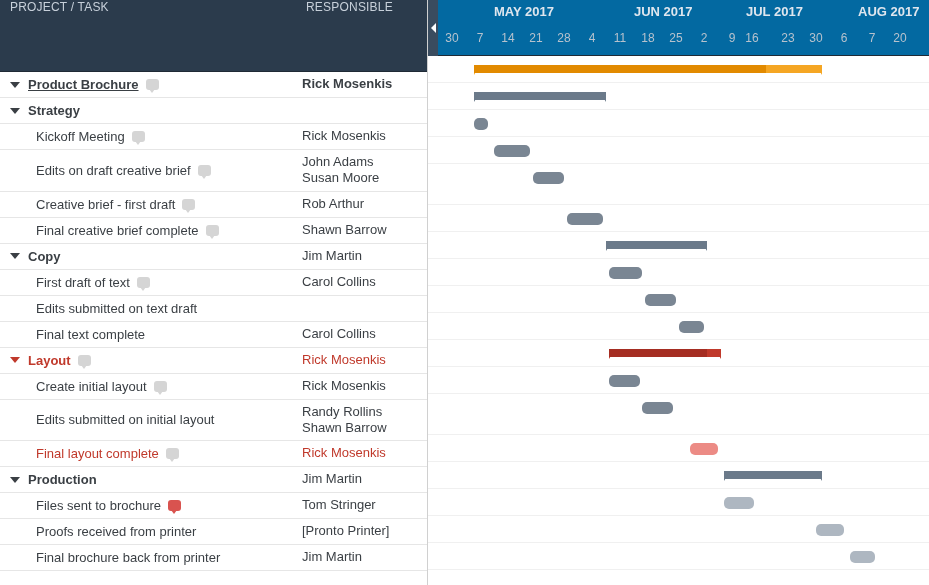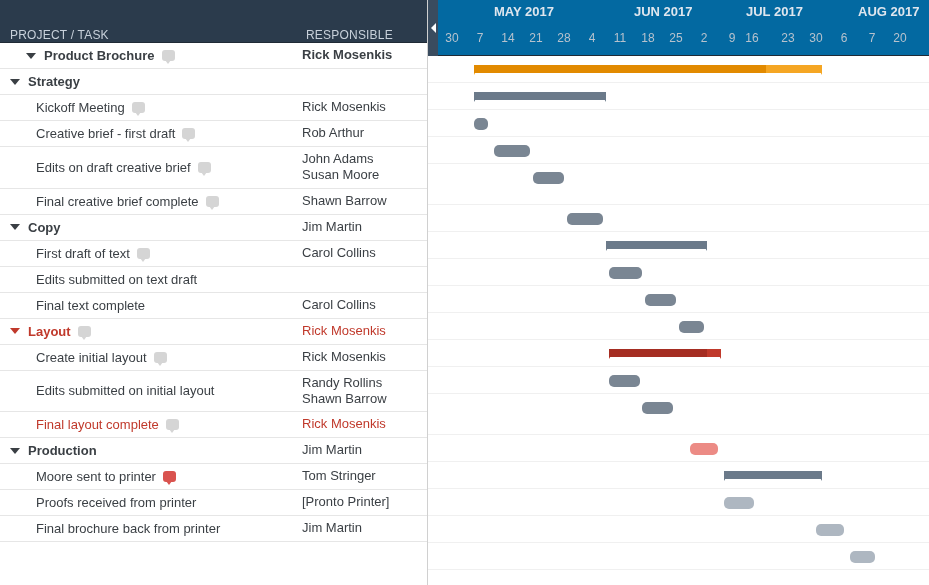--- a/index.html
+++ b/index.html
@@ -11,25 +11,25 @@
     width: 929px;
     height: 585px;
     overflow: hidden;
   }
   .app { display: flex; height: 585px; }
   .left { width: 428px; border-right: 1px solid #d0d0d0; display: flex; flex-direction: column; }
   .right { width: 501px; overflow: hidden; position: relative; }
 
   
   .left-header {
-    height: 43px;
+    height: 72px;
     background: #2b3b4c;
     color: #c7d0da;
     display: flex;
-    align-items: flex-end;
+    align-items: flex-start;
     font-size: 12px;
     letter-spacing: 0.2px;
     padding-left: 10px;
     border-bottom: 1px solid #1f2a35;
   }
   .left-header .col-task { width: 296px; }
   .left-header .col-resp { flex: 1; }
 
   
   .rows { flex: 1; }
@@ -44,21 +44,21 @@
     display: flex;
     align-items: center;
     width: 302px;
     padding-left: 10px;
   }
   .row .cell-resp {
     flex: 1;
     padding-right: 8px;
     line-height: 1.25;
   }
-  .row.depth-0 .cell-task { padding-left: 26px; font-weight: 700; }
+  .row.depth-0 .cell-task { padding-left: 10px; font-weight: 700; text-decoration: underline; }
   .row.depth-0 .cell-resp { font-weight: 700; }
   .row.depth-1 .cell-task { font-weight: 700; text-align: right; }
   .row.depth-2 .cell-task { padding-left: 36px; font-weight: 400; }
   .caret {
     width: 0; height: 0;
     border-left: 5px solid transparent;
     border-right: 5px solid transparent;
     border-top: 6px solid #3a3f44;
     margin-right: 8px;
   }
@@ -183,33 +183,33 @@
           </div>
           <div class="cell-resp"></div>
         </div>
         <div class="row depth-2">
           <div class="cell-task">
             <span>Kickoff Meeting</span>
             <span class="chat-icon"></span>
           </div>
           <div class="cell-resp">Rick Mosenkis</div>
         </div>
+        <div class="row depth-2" style="min-height: 40px;">
+          <div class="cell-task">
+            <span>Edits on draft creative brief</span>
+            <span class="chat-icon"></span>
+          </div>
+          <div class="cell-resp">John Adams<br>Susan Moore</div>
+        </div>
         <div class="row depth-2">
           <div class="cell-task">
             <span>Creative brief - first draft</span>
             <span class="chat-icon"></span>
           </div>
           <div class="cell-resp">Rob Arthur</div>
-        </div>
-        <div class="row depth-2" style="min-height: 40px;">
-          <div class="cell-task">
-            <span>Edits on draft creative brief</span>
-            <span class="chat-icon"></span>
-          </div>
-          <div class="cell-resp">John Adams<br>Susan Moore</div>
         </div>
         <div class="row depth-2">
           <div class="cell-task">
             <span>Final creative brief complete</span>
             <span class="chat-icon"></span>
           </div>
           <div class="cell-resp">Shawn Barrow</div>
         </div>
         <div class="row depth-1">
           <div class="cell-task">
@@ -267,21 +267,21 @@
         </div>
         <div class="row depth-1">
           <div class="cell-task">
             <div class="caret"></div>
             <span>Production</span>
           </div>
           <div class="cell-resp">Jim Martin</div>
         </div>
         <div class="row depth-2">
           <div class="cell-task">
-            <span>Moore sent to printer</span>
+            <span>Files sent to brochure</span>
             <span class="chat-icon red"></span>
           </div>
           <div class="cell-resp">Tom Stringer</div>
         </div>
         <div class="row depth-2">
           <div class="cell-task">
             <span>Proofs received from printer</span>
           </div>
           <div class="cell-resp">[Pronto Printer]</div>
         </div>

